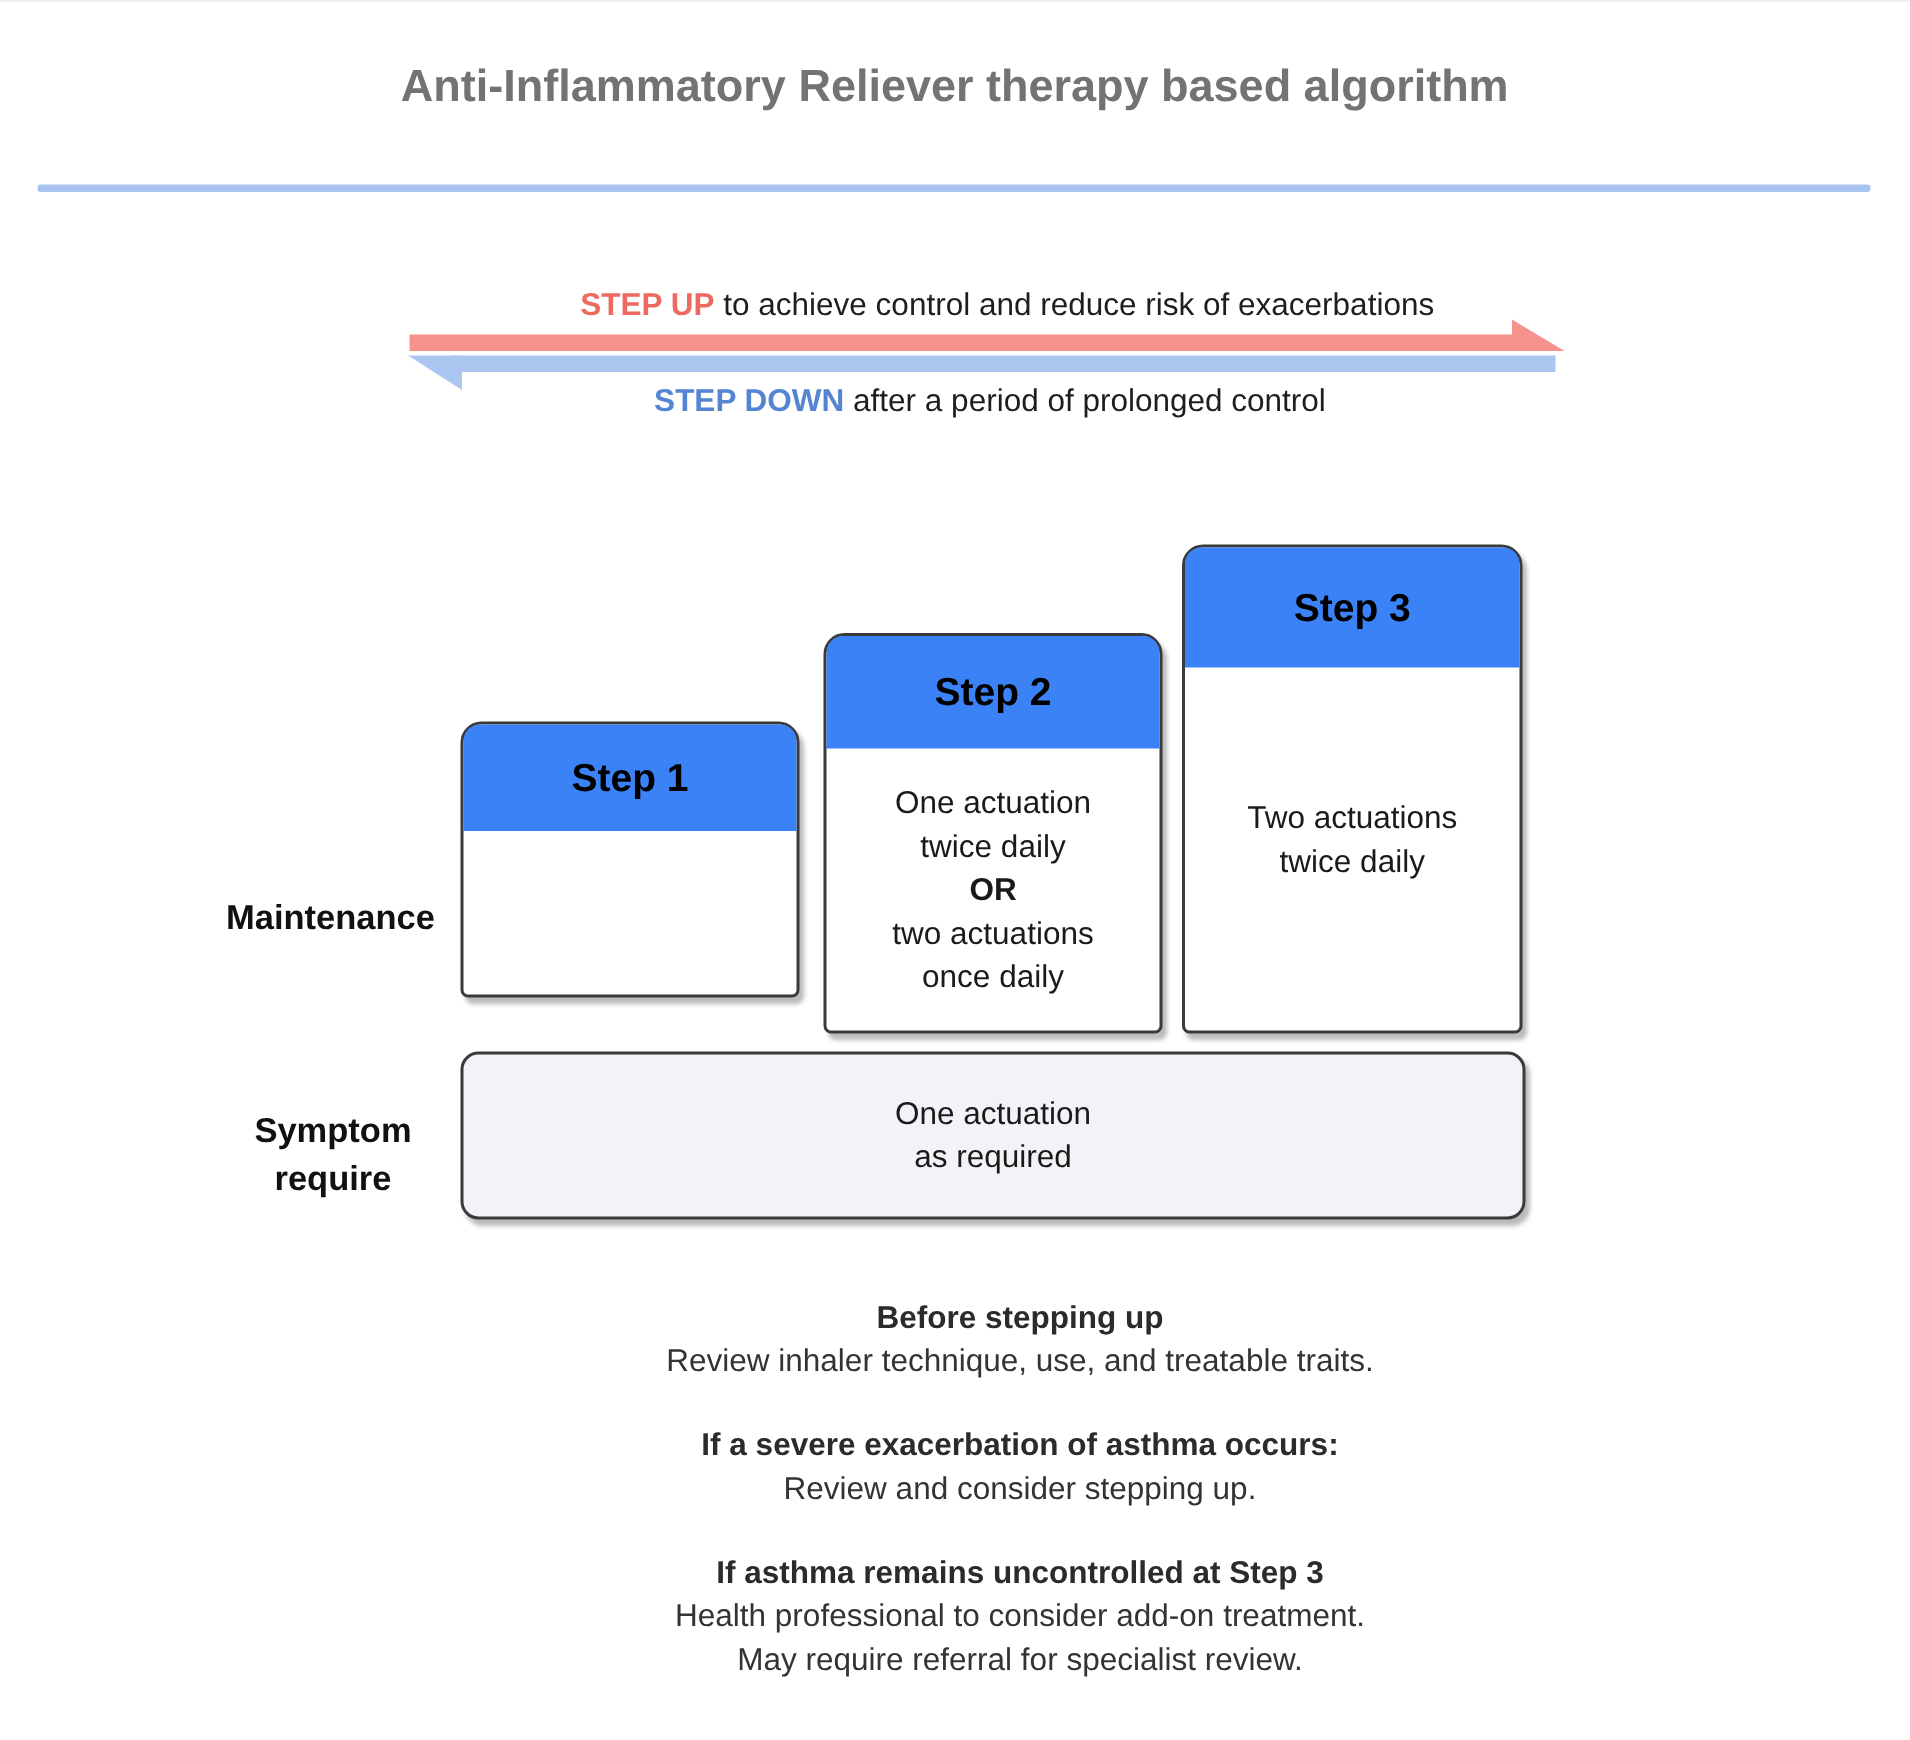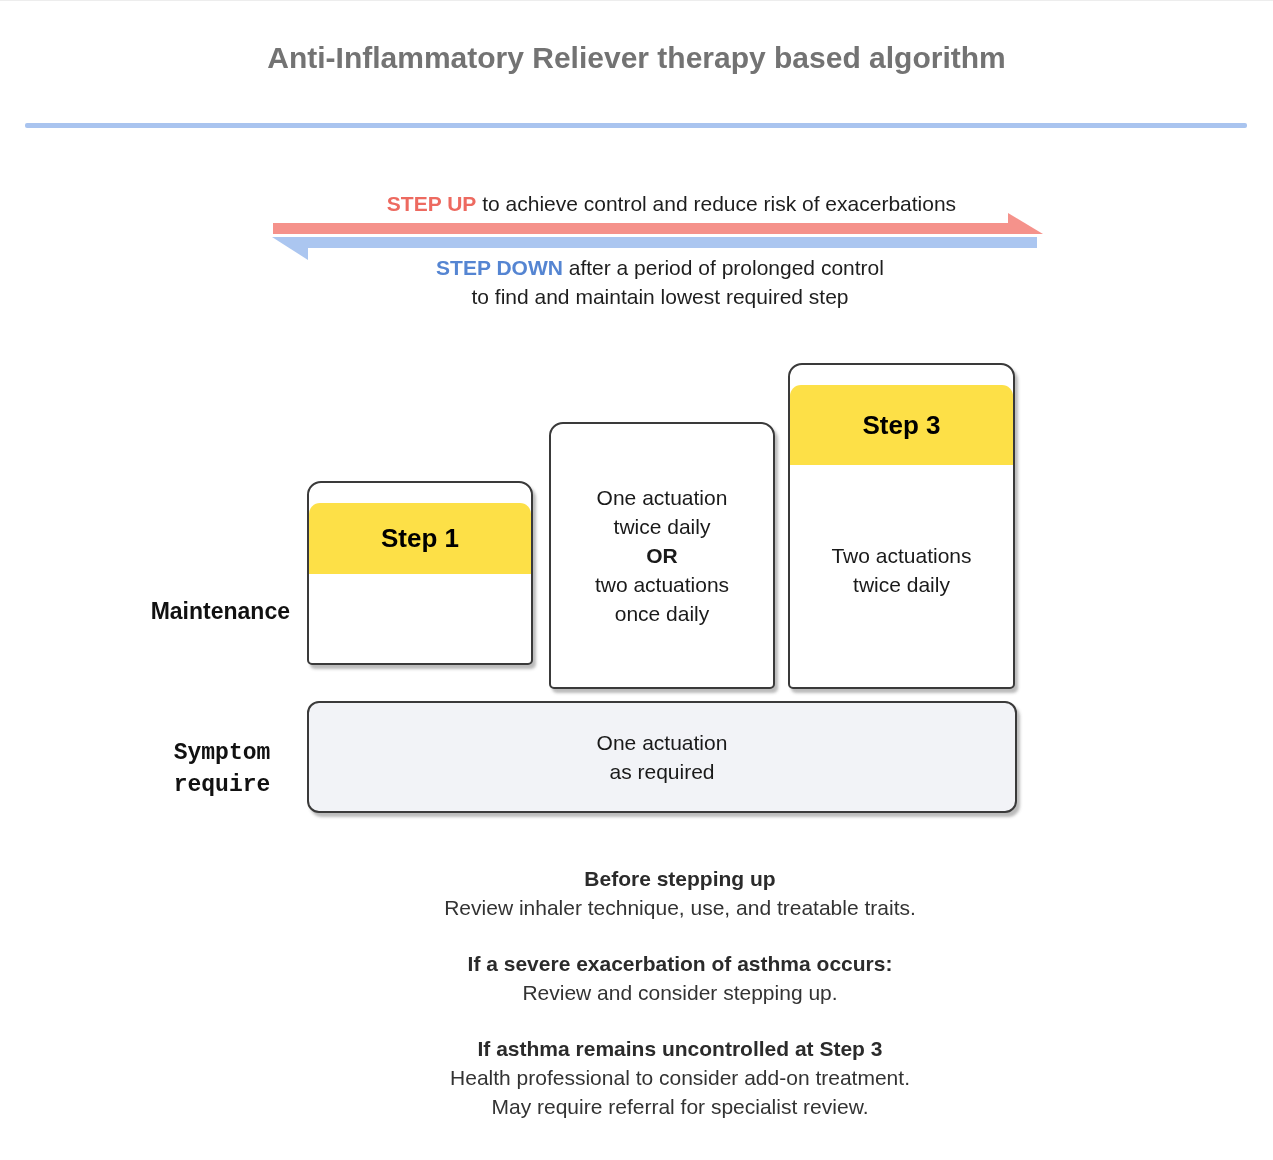--- a/index.html
+++ b/index.html
@@ -32,34 +32,34 @@
   }
   .stepdown-text .accent{font-weight:700;}
 
   
   .maintenance-label{
     left:38px;top:597px;width:252px;text-align:right;
     font-size:23px;font-weight:700;color:#111;
   }
   .symptom-label{
     left:122px;top:736px;width:200px;text-align:center;
-    font-size:23px;font-weight:700;color:#111;line-height:32px;font-family:Liberation Mono, monospace;
+    font-size:23px;font-weight:700;color:#111;line-height:32px;
   }
 
   
   .step-box{
     box-sizing:border-box;background:#ffffff;
     border:2px solid #3a3a3a;border-radius:14px 14px 5px 5px;
     box-shadow:3px 4px 3px rgba(105,105,105,0.45);
     display:flex;flex-direction:column;
   }
   .step-box .hdr{
-    background:#fde047;border-radius:11px 11px 0 0;
+    background:#3b82f6;border-radius:11px 11px 0 0;
     display:flex;align-items:center;justify-content:center;
-    font-size:26px;font-weight:700;color:#000;margin-top:20px;
+    font-size:26px;font-weight:700;color:#000;
   }
   .step-box .body{
     flex:1;display:flex;flex-direction:column;align-items:center;justify-content:center;
     font-size:21px;color:#1a1a1a;line-height:29px;text-align:center;
   }
   .s1{left:307px;top:480px;width:226px;height:184px;}
   .s1 .hdr{height:71px;}
   .s2{left:549px;top:421px;width:226px;height:267px;}
   .s2 .hdr{height:75px;}
   .s3{left:788px;top:362px;width:227px;height:326px;}
@@ -100,34 +100,34 @@
   <rect x="11" y="17" width="740" height="11" fill="#f5928b"></rect>
   <polygon points="746,7 746,28 781,28" fill="#f5928b"></polygon>
   <rect x="40" y="31" width="735" height="11" fill="#abc6f0"></rect>
   <polygon points="10,31 46,31 46,54" fill="#abc6f0"></polygon>
 </svg>
 
 <div class="abs stepdown-text">
   <div>
     <span class="accent" id="stepdown-label" style="color: rgb(85, 133, 210);">STEP DOWN</span><span> after a period of prolonged control</span>
   </div>
-  <div>to find and maintain lowest required step</div>
 </div>
 
 <div class="abs maintenance-label">Maintenance</div>
 <div class="abs symptom-label">
   <div>Symptom</div>
   <div>require</div>
 </div>
 
 <div class="abs step-box s1">
   <div class="hdr">Step 1</div>
 </div>
 
 <div class="abs step-box s2">
+  <div class="hdr">Step 2</div>
   <div class="body">
     <div>One actuation</div>
     <div>twice daily</div>
     <div class="bold">OR</div>
     <div>two actuations</div>
     <div>once daily</div>
   </div>
 </div>
 
 <div class="abs step-box s3">

